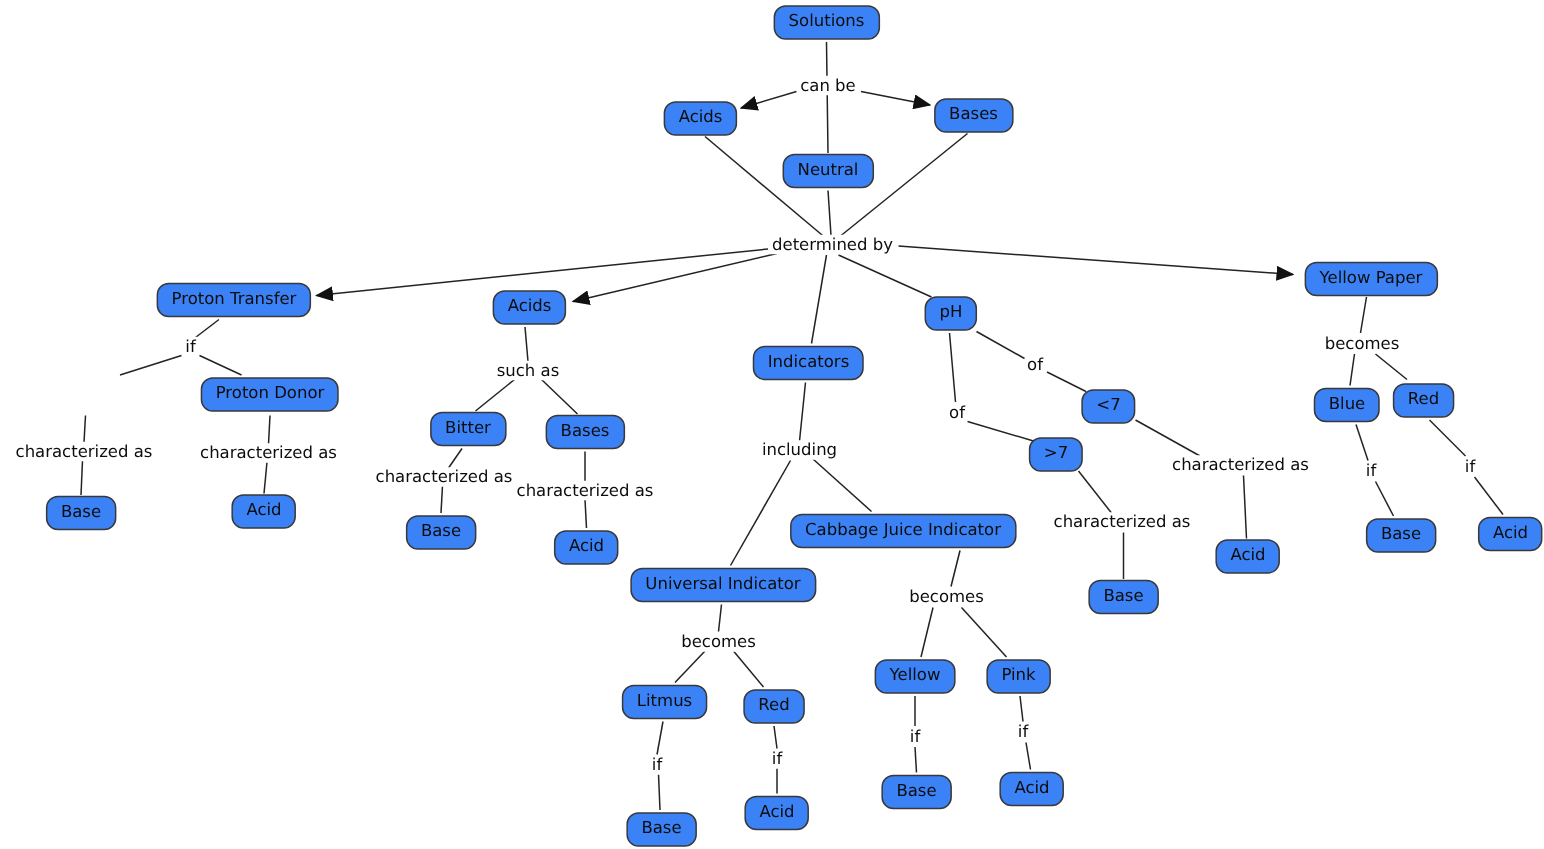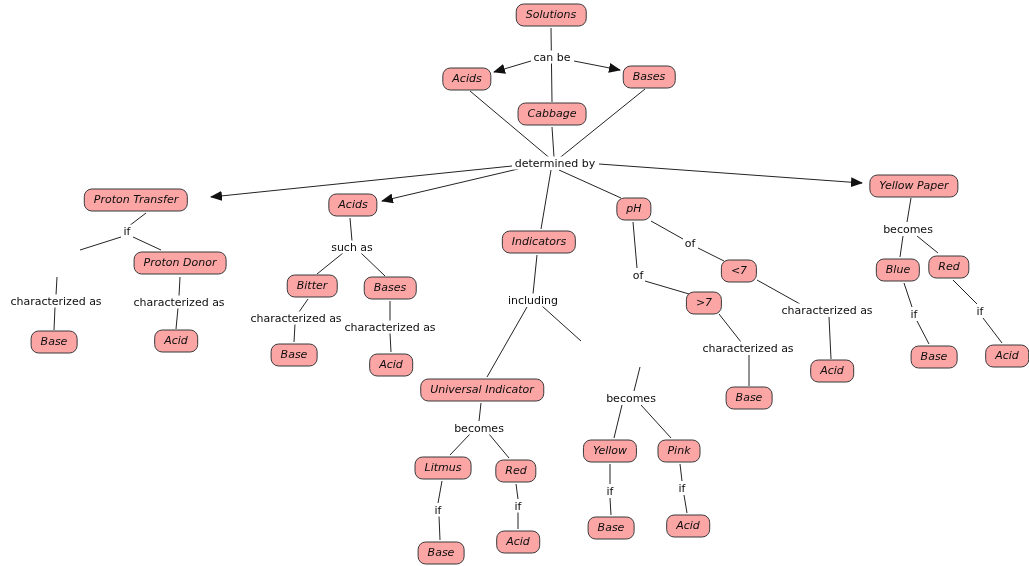--- a/index.html
+++ b/index.html
@@ -9,23 +9,23 @@
   }
   svg.edges { position:absolute; left:0; top:0; z-index:0; }
   svg.edges line { stroke:#232323; stroke-width:1; }
   .lbl {
     position:absolute; transform:translate(-50%,-50%);
     font-size:11px; color:#0d0d0d; white-space:nowrap;
     background:#ffffff; padding:0 1px; z-index:1; line-height:13px;
   }
   .node {
     position:absolute; transform:translate(-50%,-50%);
-    background:#fca5a5; border:1px solid #39393b; border-radius:8px;
+    background:#3b82f6; border:1px solid #39393b; border-radius:8px;
     padding:3px 9px 4px 9px; font-size:11px; line-height:14px;
-    color:#0d0d0d; white-space:nowrap; z-index:2; text-align:right;font-style:italic;
+    color:#0d0d0d; white-space:nowrap; z-index:2; text-align:right;
   }
 </style>
 </head>
 <body>
 
 <div class="canvas">
 
   <svg class="edges" width="1029" height="566">
     <defs>
       <marker id="arrow" markerWidth="12" markerHeight="10" refX="11" refY="5" orient="auto" markerUnits="userSpaceOnUse">
@@ -116,32 +116,33 @@
   <div class="lbl" style="left:638px;top:275px">of</div>
   <div class="lbl" style="left:827px;top:310px">characterized as</div>
   <div class="lbl" style="left:748px;top:348px">characterized as</div>
   <div class="lbl" style="left:908px;top:229px">becomes</div>
   <div class="lbl" style="left:914px;top:314px">if</div>
   <div class="lbl" style="left:980px;top:311px">if</div>
 
   <div class="node" style="left:551px;top:15px">Solutions</div>
   <div class="node" style="left:467px;top:79px">Acids</div>
   <div class="node" style="left:649px;top:77px">Bases</div>
-  <div class="node" style="left:552px;top:114px">Cabbage</div>
-  <div class="node" style="left:136px;top:200px">Proton Transfer</div>
+  <div class="node" style="left:552px;top:114px">Neutral</div>
+  <div class="node" style="left:156px;top:200px">Proton Transfer</div>
   <div class="node" style="left:180px;top:263px">Proton Donor</div>
   <div class="node" style="left:54px;top:342px">Base</div>
   <div class="node" style="left:176px;top:341px">Acid</div>
   <div class="node" style="left:353px;top:205px">Acids</div>
   <div class="node" style="left:312px;top:286px">Bitter</div>
   <div class="node" style="left:390px;top:288px">Bases</div>
   <div class="node" style="left:294px;top:355px">Base</div>
   <div class="node" style="left:391px;top:365px">Acid</div>
   <div class="node" style="left:539px;top:242px">Indicators</div>
   <div class="node" style="left:482px;top:390px">Universal Indicator</div>
+  <div class="node" style="left:602px;top:354px">Cabbage Juice Indicator</div>
   <div class="node" style="left:443px;top:468px">Litmus</div>
   <div class="node" style="left:516px;top:471px">Red</div>
   <div class="node" style="left:441px;top:553px">Base</div>
   <div class="node" style="left:518px;top:542px">Acid</div>
   <div class="node" style="left:610px;top:451px">Yellow</div>
   <div class="node" style="left:679px;top:451px">Pink</div>
   <div class="node" style="left:611px;top:528px">Base</div>
   <div class="node" style="left:688px;top:526px">Acid</div>
   <div class="node" style="left:634px;top:209px">pH</div>
   <div class="node" style="left:739px;top:271px">&lt;7</div>

